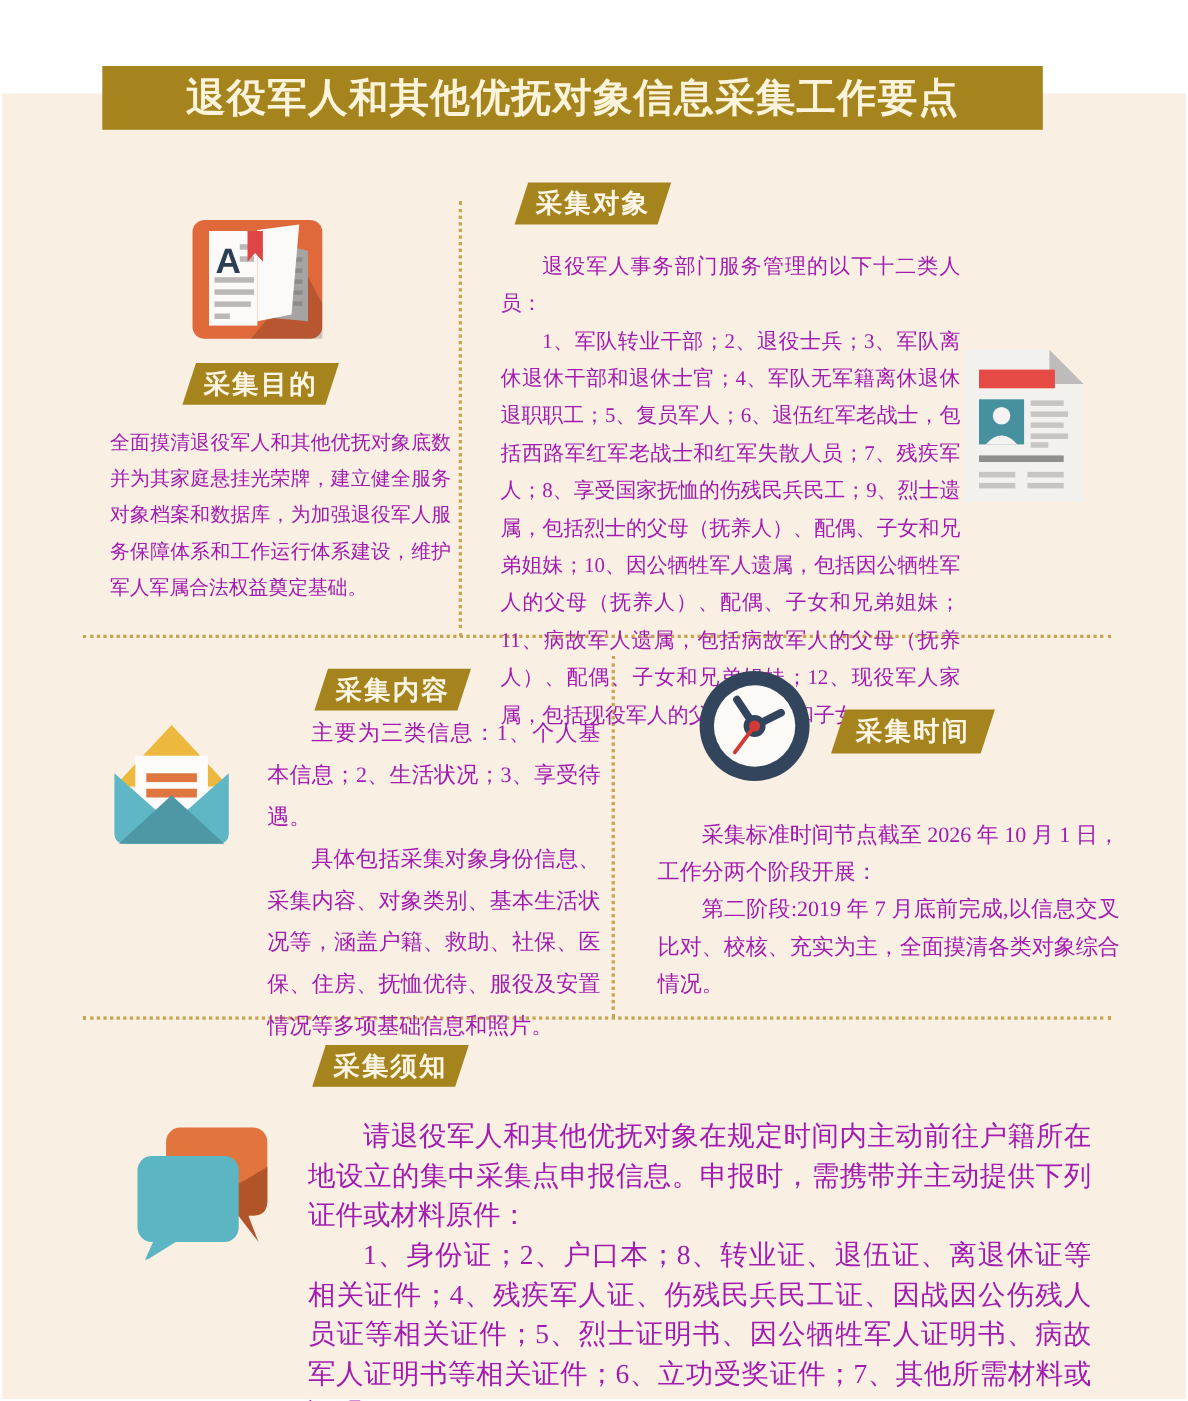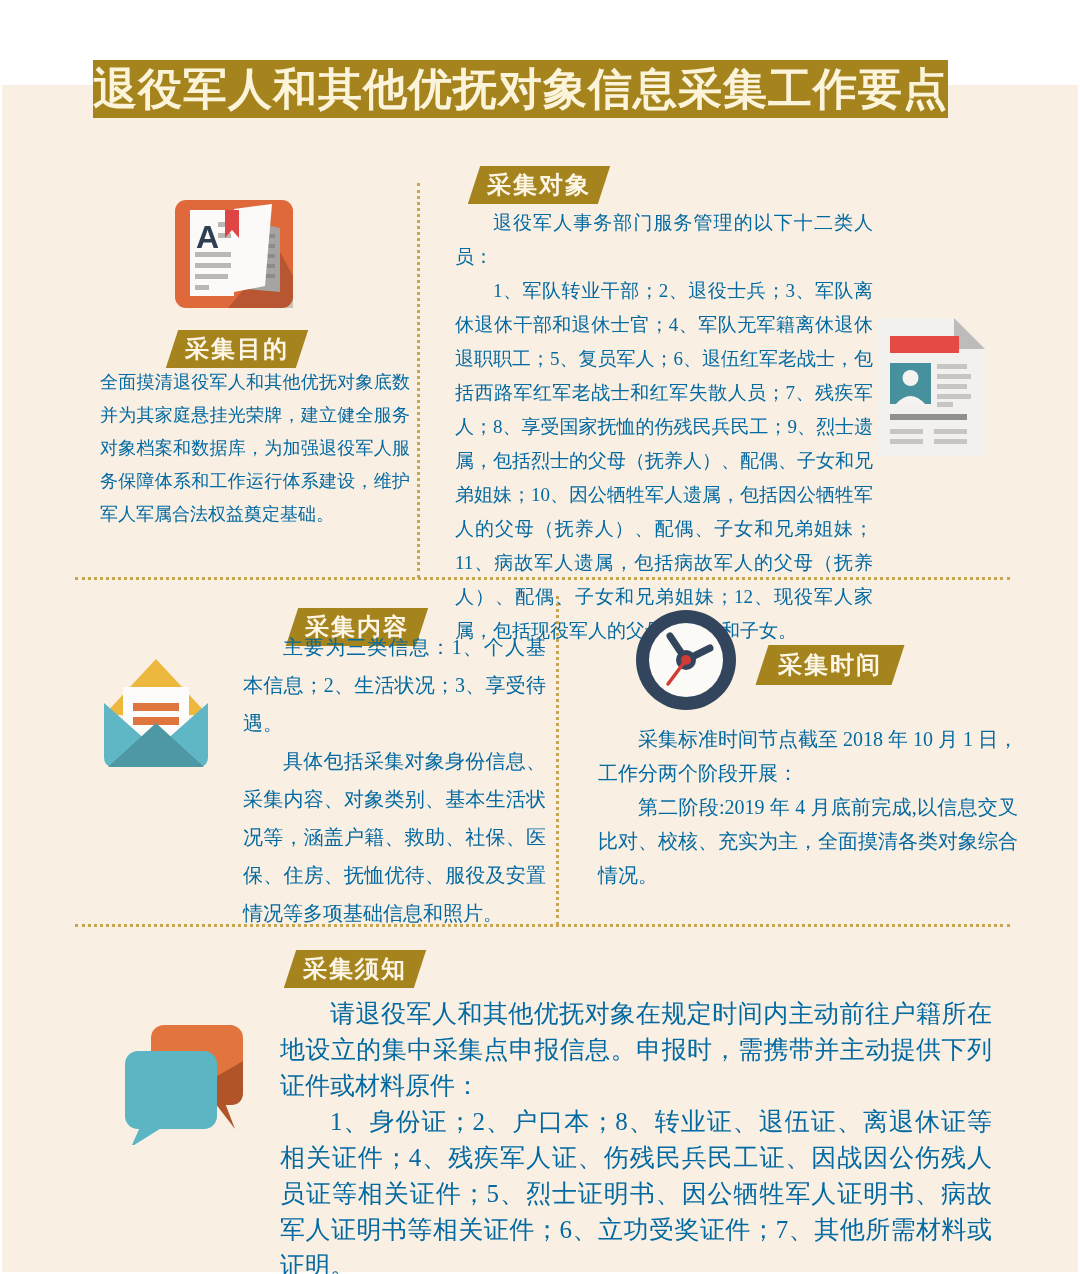--- a/index.html
+++ b/index.html
@@ -2,29 +2,29 @@
 <html><head>
 <meta charset="utf-8">
 <style>
   * { margin:0; padding:0; box-sizing:border-box; }
   body { width:1080px; height:1274px; background:#ffffff; font-family:"Liberation Serif", serif; }
   .page { position:relative; width:1080px; height:1274px; background:#ffffff; overflow:hidden; }
   .panel { position:absolute; left:2px; top:85px; width:1076px; height:1187px; background:#f9efe3; }
 
   .banner { position:absolute; left:93px; top:60px; width:855px; height:58px; background:#a5831d;
             display:flex; align-items:center; justify-content:center; }
-  .banner-title { font-family:"Liberation Sans", sans-serif; font-weight:bold; font-size:44px;
+  .banner-title { font-family:"Liberation Sans", sans-serif; font-weight:bold; font-size:36px;
             color:#fbf3da; letter-spacing:1px; white-space:nowrap; }
 
   .badge { position:absolute; background:#a5831d; transform:skewX(-18deg);
            display:flex; align-items:center; justify-content:center; }
   .badge .badge-label { transform:skewX(18deg); font-family:"Liberation Sans", sans-serif;
            font-weight:bold; font-size:24px; color:#fdf6e6; letter-spacing:2px; white-space:nowrap; }
 
-  .txt { position:absolute; color:#0369a1; text-align:justify; }
+  .txt { position:absolute; color:#a21caf; text-align:justify;margin-top:20px; }
   .txt p { text-align:justify; }
   .indent { text-indent:2em; }
 
   .vline { position:absolute; width:0; border-left:3px dotted #c8a64f; }
   .hline { position:absolute; height:0; border-top:3px dotted #c8a64f; }
 
   .icon { position:absolute; }
 
   
   .purpose-text { left:100px; top:366px; width:310px; font-size:18px; line-height:33px; }
@@ -127,22 +127,22 @@
     <line x1="54" y1="54" x2="78" y2="42" stroke="#33455c" stroke-width="7" stroke-linecap="round"></line>
     <circle cx="54" cy="54" r="10" fill="#33455c"></circle>
     <line x1="54" y1="54" x2="36" y2="78" stroke="#d23b35" stroke-width="3.5" stroke-linecap="round"></line>
     <circle cx="54" cy="54" r="5" fill="#d23b35"></circle>
   </svg>
 
   <div class="badge" style="left:762px; top:645px; width:136px; height:40px;">
     <span class="badge-label">采集时间</span>
   </div>
   <div class="txt time-text">
-    <p class="indent">采集标准时间节点截至 2018 年 10 月 1 日，工作分两个阶段开展：</p>
-    <p class="indent">第二阶段:2019 年 4 月底前完成,以信息交叉比对、校核、充实为主，全面摸清各类对象综合情况。</p>
+    <p class="indent">采集标准时间节点截至 2026 年 10 月 1 日，工作分两个阶段开展：</p>
+    <p class="indent">第二阶段:2019 年 7 月底前完成,以信息交叉比对、校核、充实为主，全面摸清各类对象综合情况。</p>
   </div>
 
   <div class="badge" style="left:290px; top:950px; width:130px; height:38px;">
     <span class="badge-label">采集须知</span>
   </div>
   <div class="txt notice-text">
     <p class="indent">请退役军人和其他优抚对象在规定时间内主动前往户籍所在地设立的集中采集点申报信息。申报时，需携带并主动提供下列证件或材料原件：</p>
     <p class="indent">1、身份证；2、户口本；8、转业证、退伍证、离退休证等相关证件；4、残疾军人证、伤残民兵民工证、因战因公伤残人员证等相关证件；5、烈士证明书、因公牺牲军人证明书、病故军人证明书等相关证件；6、立功受奖证件；7、其他所需材料或证明。</p>
   </div>
 

